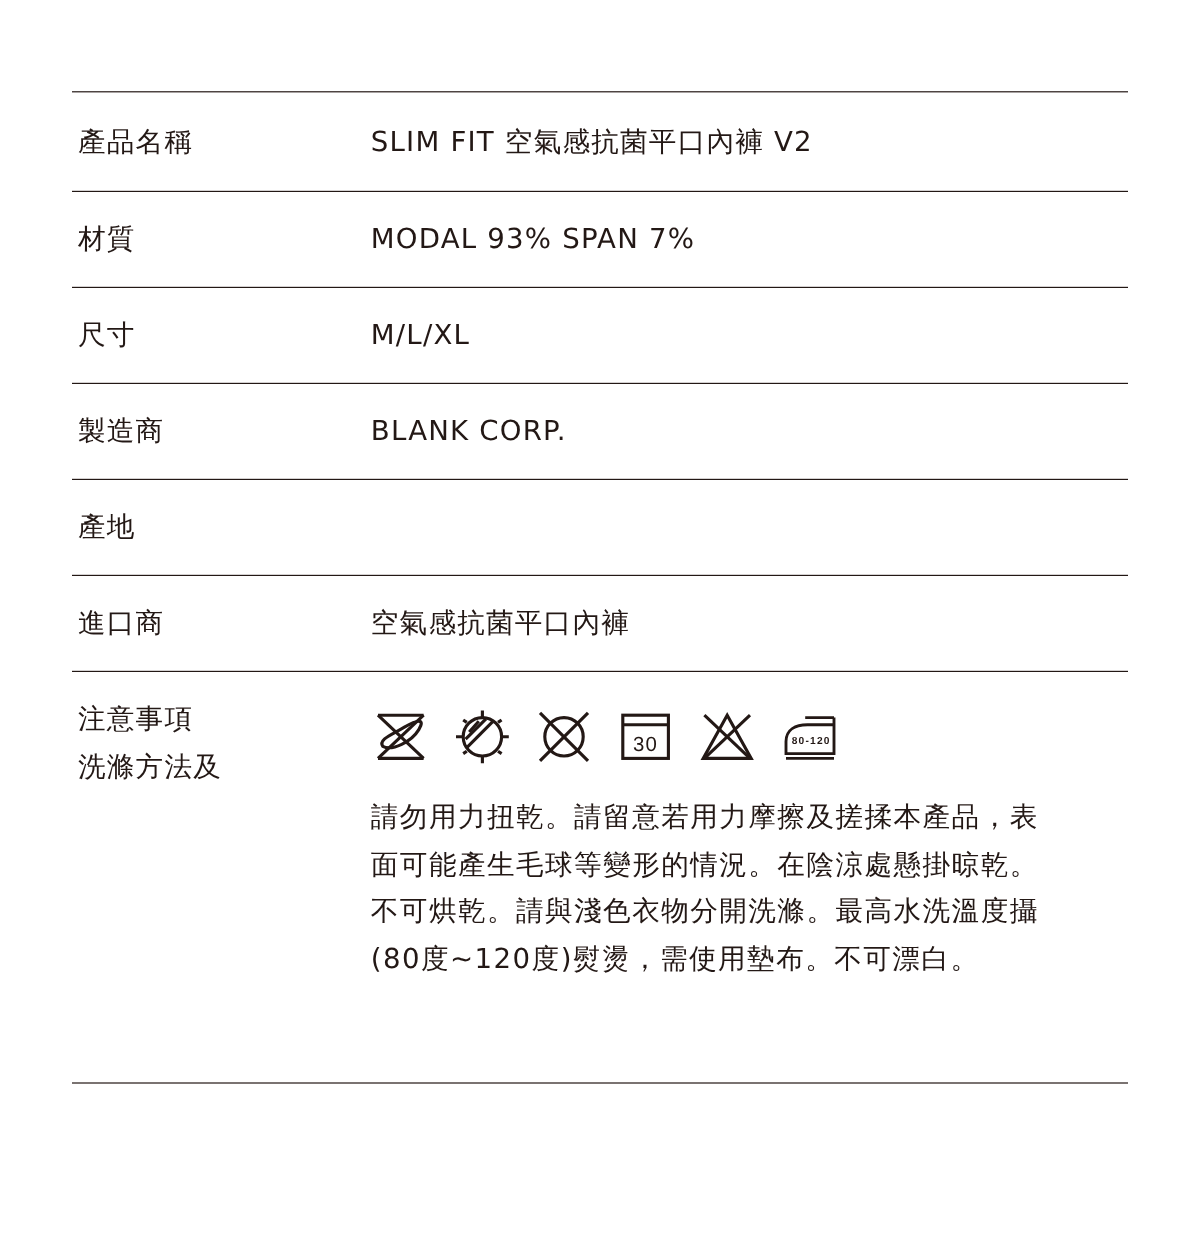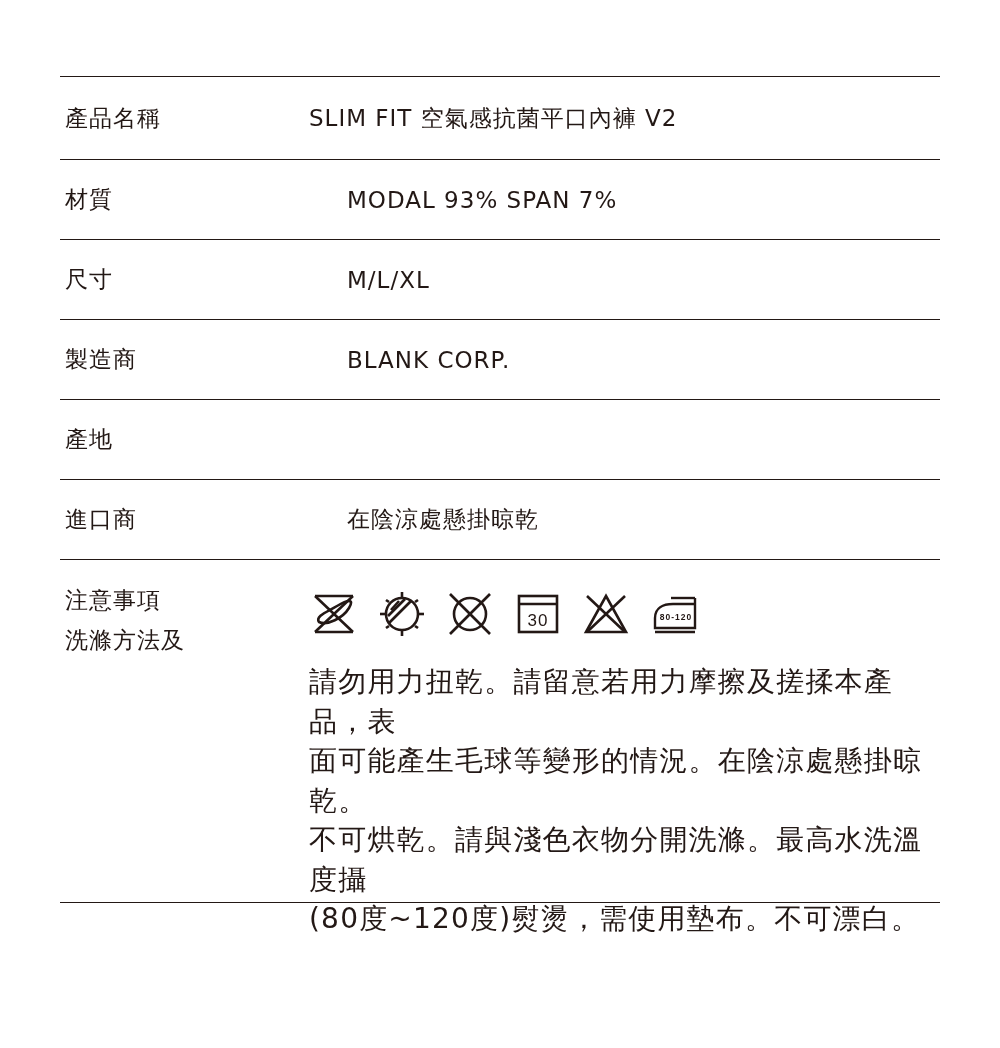--- a/index.html
+++ b/index.html
@@ -3,26 +3,26 @@
 <meta charset="utf-8">
 <style>
   html, body { margin: 0; padding: 0; background: #ffffff; }
   body { width: 1000px; height: 1048px; position: relative; font-family: "DejaVu Sans", "Liberation Sans", sans-serif; color: #231815; }
   .table { position: absolute; left: 60px; top: 76px; width: 880px; border-top: 1.5px solid #231815; }
   .row { display: flex; border-bottom: 1.5px solid #231815; box-sizing: border-box; }
   .row .label { width: 244px; padding-left: 5px; font-size: 23px; letter-spacing: 1px; }
   .row .value { flex: 1; font-size: 23px; letter-spacing: 1px; }
   .row.simple { align-items: center; }
   .row.r0 { height: 83px; }
-  .row.r1, .row.r2, .row.r3, .row.r4, .row.r5, .row.r6 { height: 80px; gap: 38px; }
+  .row.r1, .row.r2, .row.r3, .row.r4, .row.r5, .row.r6 { height: 80px; }
   .row.care { height: 343px; padding-top: 22px; align-items: flex-start; }
   .care .label { line-height: 40px; margin-top: -2px; }
   .icons { display: flex; gap: 18px; align-items: flex-end; height: 56px; margin-bottom: 24px; }
   .icons .ic { width: 50px; height: 50px; display: block; }
-  .care-text { font-size: 28px; line-height: 39.5px; letter-spacing: 1.2px; width: 630px; }
+  .care-text { font-size: 23px; line-height: 39.5px; letter-spacing: 1.2px; width: 630px; }
 </style>
 </head>
 <body>
 
 <div class="table">
   <div class="row simple r0">
     <div class="label">產品名稱</div>
     <div class="value">SLIM FIT 空氣感抗菌平口內褲 V2</div>
   </div>
   <div class="row simple r1">
@@ -35,21 +35,21 @@
   </div>
   <div class="row simple r4">
     <div class="label">製造商</div>
     <div class="value">BLANK CORP.</div>
   </div>
   <div class="row simple r5">
     <div class="label">產地</div>
   </div>
   <div class="row simple r6">
     <div class="label">進口商</div>
-    <div class="value">在陰涼處懸掛晾乾</div>
+    <div class="value">空氣感抗菌平口內褲</div>
   </div>
   <div class="row care">
     <div class="label">
       <div>注意事項</div>
       <div>洗滌方法及</div>
     </div>
     <div class="value">
       <div class="icons">
 
         <svg class="ic" viewBox="0 0 50 50" fill="none" stroke="#231815" stroke-width="2.6">

